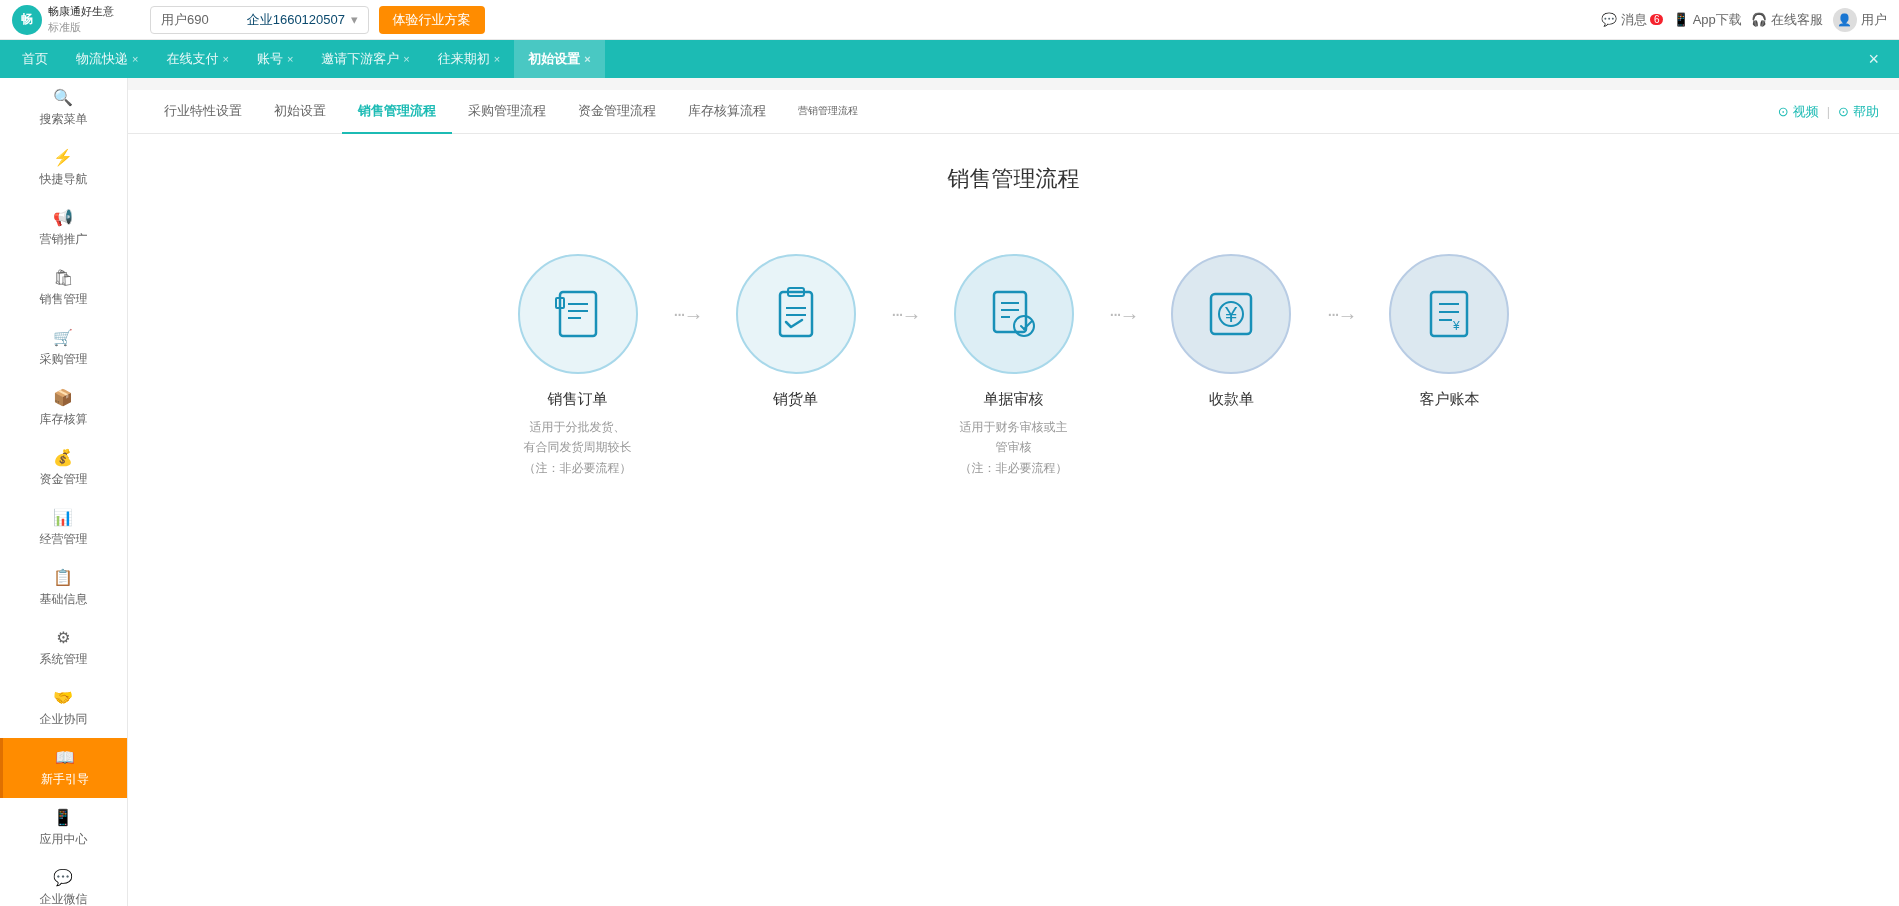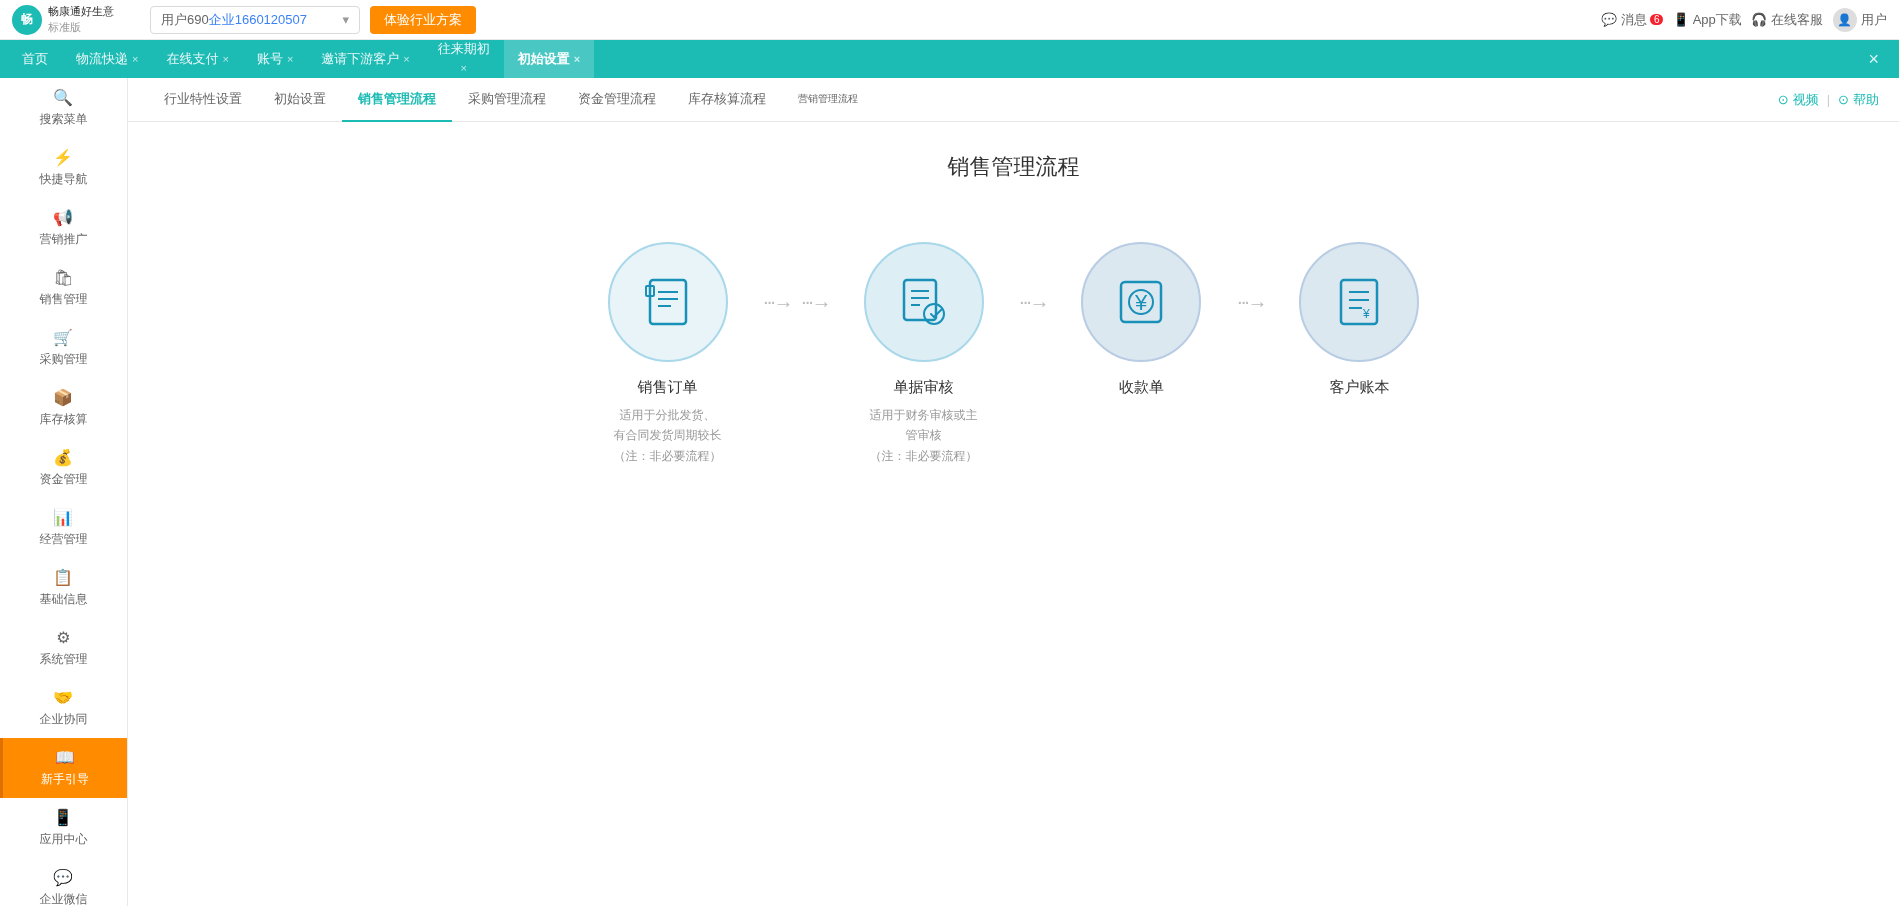--- a/index.html
+++ b/index.html
@@ -13,21 +13,21 @@
   <div style="display:flex; align-items:center; gap:6px; width:128px; min-width:128px;">
     <div style="width:30px; height:30px; background:#1cbbb4; border-radius:50%; display:flex; align-items:center; justify-content:center; color:#fff; font-size:12px; font-weight:bold;">畅</div>
     <div style="font-size:11px; color:#333; line-height:1.4;">
       <div>畅康通好生意</div>
       <div style="color:#999;">标准版</div>
     </div>
   </div>
 
   <div style="display:flex; align-items:center; border:1px solid #d9d9d9; border-radius:4px; padding:4px 10px; gap:6px; cursor:pointer; font-size:13px; color:#333; min-width:210px; background:#fff;">
     <span style="color:#333;">
-      <span style="color:#666;">用户690</span><span style="color:#3b82f6;">企业1660120507</span>
+      <span style="color:#666;">用户690</span><span style="color:#0c4a6e;margin-left:38px;">企业1660120507</span>
     </span>
     <span style="color:#999; margin-left:auto;">▾</span>
   </div>
 
   <button style="background:#ff8c00; color:#fff; border:none; border-radius:4px; padding:5px 14px; cursor:pointer; font-size:13px;">体验行业方案</button>
 
   <div style="flex:1;"></div>
 
   <div style="display:flex; align-items:center; gap:3px; cursor:pointer; color:#666; font-size:13px;">
     <span>💬</span>
@@ -61,21 +61,21 @@
     <span style="font-size:11px; color:rgba(255,255,255,0.7);">×</span>
   </div>
   <div style="display:flex; align-items:center; gap:4px; padding:0 14px; height:38px; color:rgba(255,255,255,0.9); cursor:pointer; font-size:13px;">
     <span>账号</span>
     <span style="font-size:11px; color:rgba(255,255,255,0.7);">×</span>
   </div>
   <div style="display:flex; align-items:center; gap:4px; padding:0 14px; height:40px; color:rgba(255,255,255,0.9); cursor:pointer; font-size:13px;">
     <span>邀请下游客户</span>
     <span style="font-size:11px; color:rgba(255,255,255,0.7);">×</span>
   </div>
-  <div style="display:flex; align-items:center; gap:4px; padding:0 14px; height:38px; color:rgba(255,255,255,0.9); cursor:pointer; font-size:13px;flex-direction:column;">
+  <div style="display:flex; align-items:center; gap:4px; padding:0 14px; height:38px; color:rgba(255,255,255,0.9); cursor:pointer; font-size:13px;">
     <span>往来期初</span>
     <span style="font-size:11px; color:rgba(255,255,255,0.7);">×</span>
   </div>
   <div style="display:flex; align-items:center; gap:4px; padding:0 14px; height:38px; color:#fff; cursor:pointer; font-size:13px; background:rgba(255,255,255,0.2); font-weight:bold;">
     <span>初始设置</span>
     <span style="font-size:11px; color:rgba(255,255,255,0.7);">×</span>
   </div>
   <div style="flex:1;"></div>
   <div style="color:rgba(255,255,255,0.85); cursor:pointer; font-size:18px; padding:0 12px;">×</div>
 </div>
@@ -137,21 +137,21 @@
     </div>
     <div style="display:flex; flex-direction:column; align-items:center; justify-content:center; padding:10px 8px; cursor:pointer; color:#666; font-size:12px; gap:4px;">
       <span style="font-size:16px;">💬</span>
       <span>企业微信</span>
     </div>
 
     <div style="flex:1;"></div>
 
   </div>
 
-  <div style="flex:1; background:#7f1d1d; display:flex; flex-direction:column; overflow:hidden;">
+  <div style="flex:1; background:#7f1d1d; display:flex; flex-direction:column; overflow:hidden;margin-top:12px;">
 
     <div style="display:flex; align-items:center; border-bottom:1px solid #e8e8e8; padding:0 20px; background:#fff;">
       <div style="padding:12px 16px; cursor:pointer; color:#666; font-size:13px; border-bottom:2px solid transparent; margin-bottom:-1px;">
         <span>行业特性设置</span>
       </div>
       <div style="padding:12px 16px; cursor:pointer; color:#666; font-size:13px; border-bottom:2px solid transparent; margin-bottom:-1px;">
         <span>初始设置</span>
       </div>
       <div style="padding:12px 16px; cursor:pointer; color:#1cbbb4; font-size:13px; border-bottom:2px solid #1cbbb4; margin-bottom:-1px; font-weight:bold;">
         <span>销售管理流程</span>
@@ -196,20 +196,33 @@
             </svg>
           </div>
           <div style="font-size:15px; color:#333; margin-bottom:8px; font-weight:normal;">销售订单</div>
           <div style="font-size:12px; color:#999; text-align:center; line-height:1.7;">
             适用于分批发货、<br>有合同发货周期较长<br>（注：非必要流程）
           </div>
         </div>
 
         <div style="display:flex; align-items:center; padding-top:48px; color:#bbb; font-size:20px; letter-spacing:-3px; margin:0 5px;">···→</div>
 
+        <div style="display:flex; flex-direction:column; align-items:center; width:180px;">
+          <div style="width:120px; height:120px; border-radius:50%; border:2px solid #a8d8ea; background:#e8f4f8; display:flex; align-items:center; justify-content:center; margin-bottom:16px;">
+            <svg width="60" height="60" viewBox="0 0 60 60" fill="none" xmlns="http://www.w3.org/2000/svg">
+              <rect x="14" y="8" width="32" height="44" rx="3" stroke="#1890b8" stroke-width="2.5" fill="none"></rect>
+              <rect x="22" y="4" width="16" height="8" rx="2" stroke="#1890b8" stroke-width="2" fill="none"></rect>
+              <line x1="20" y1="24" x2="40" y2="24" stroke="#1890b8" stroke-width="2"></line>
+              <line x1="20" y1="31" x2="40" y2="31" stroke="#1890b8" stroke-width="2"></line>
+              <polyline points="20,38 25,43 36,36" stroke="#1890b8" stroke-width="2.5" fill="none" stroke-linecap="round" stroke-linejoin="round"></polyline>
+            </svg>
+          </div>
+          <div style="font-size:15px; color:#333; margin-bottom:8px; font-weight:normal;">销货单</div>
+          <div style="font-size:12px; color:#999; text-align:center; line-height:1.7;"></div>
+        </div>
 
         <div style="display:flex; align-items:center; padding-top:48px; color:#bbb; font-size:20px; letter-spacing:-3px; margin:0 5px;">···→</div>
 
         <div style="display:flex; flex-direction:column; align-items:center; width:180px;">
           <div style="width:120px; height:120px; border-radius:50%; border:2px solid #a8d8ea; background:#ddeef5; display:flex; align-items:center; justify-content:center; margin-bottom:16px;">
             <svg width="60" height="60" viewBox="0 0 60 60" fill="none" xmlns="http://www.w3.org/2000/svg">
               <rect x="10" y="8" width="32" height="40" rx="3" stroke="#1890b8" stroke-width="2.5" fill="none"></rect>
               <line x1="17" y1="19" x2="35" y2="19" stroke="#1890b8" stroke-width="2"></line>
               <line x1="17" y1="26" x2="35" y2="26" stroke="#1890b8" stroke-width="2"></line>
               <line x1="17" y1="33" x2="26" y2="33" stroke="#1890b8" stroke-width="2"></line>

